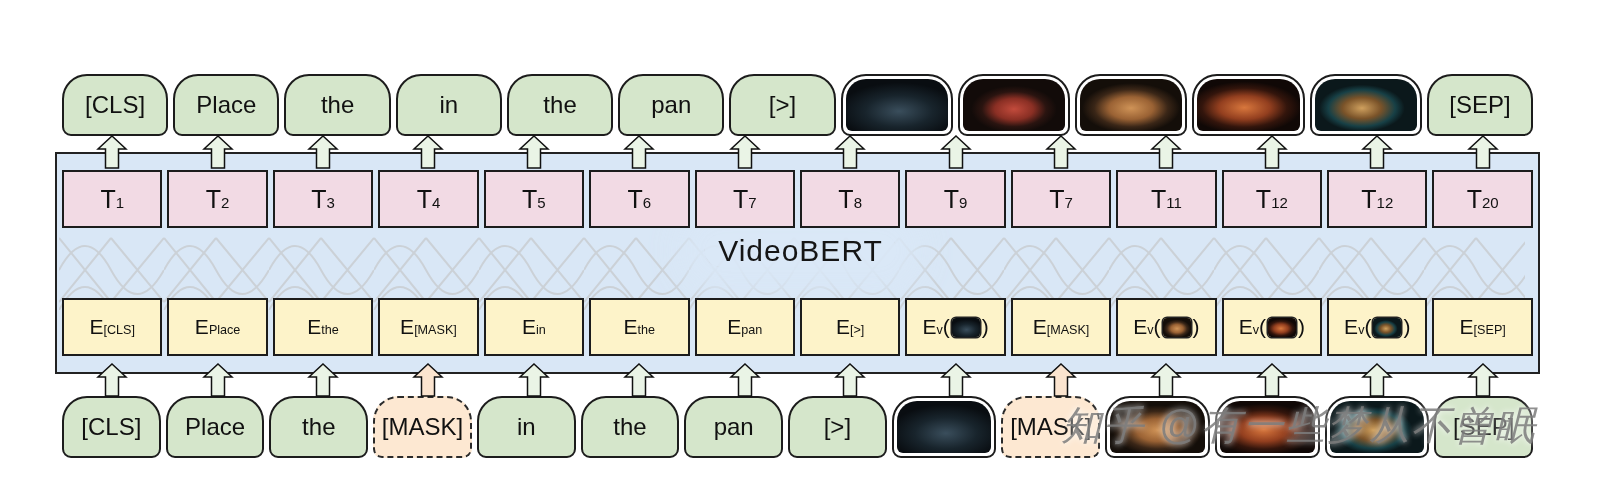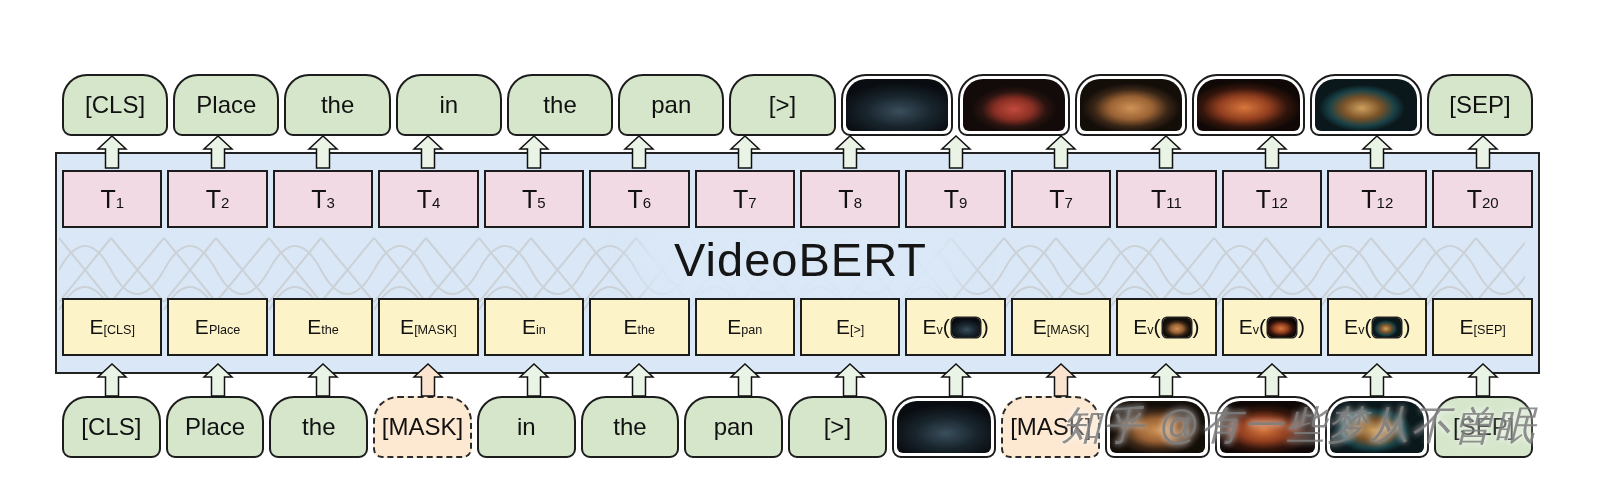--- a/index.html
+++ b/index.html
@@ -9,21 +9,21 @@
     background: #ffffff; overflow: hidden;
     font-family: "Liberation Sans", sans-serif; color:#111;
   }
   .bluebox {
     position:absolute; left:55px; top:152px; width:1485px; height:222px;
     background:#d9e7f6; border:2px solid #222; z-index:1;
   }
   .net { position:absolute; left:2px; top:72px; width:99%; height:84px; opacity:.6; }
   .vb {
     position:absolute; top:234px; left:50%; transform:translateX(-50%);
-    z-index:2; font-size:47px; letter-spacing:1px; color:#151515;
+    z-index:2; font-size:30px; letter-spacing:1px; color:#151515;
     background:rgba(217,231,246,.93); box-shadow:0 0 30px 28px rgba(217,231,246,.93);
     border-radius:40px; padding:0 14px; line-height:1.1; white-space:nowrap;
   }
   .frow {
     position:absolute; left:62px; width:1471px; display:flex; gap:5px; z-index:3;
   }
   .row-outputs { top:74px;  height:62px; }
   .row-top-arrows { top:135px; height:34px; z-index:4; }
   .row-t { top:170px; height:58px; }
   .row-e { top:298px; height:58px; }

